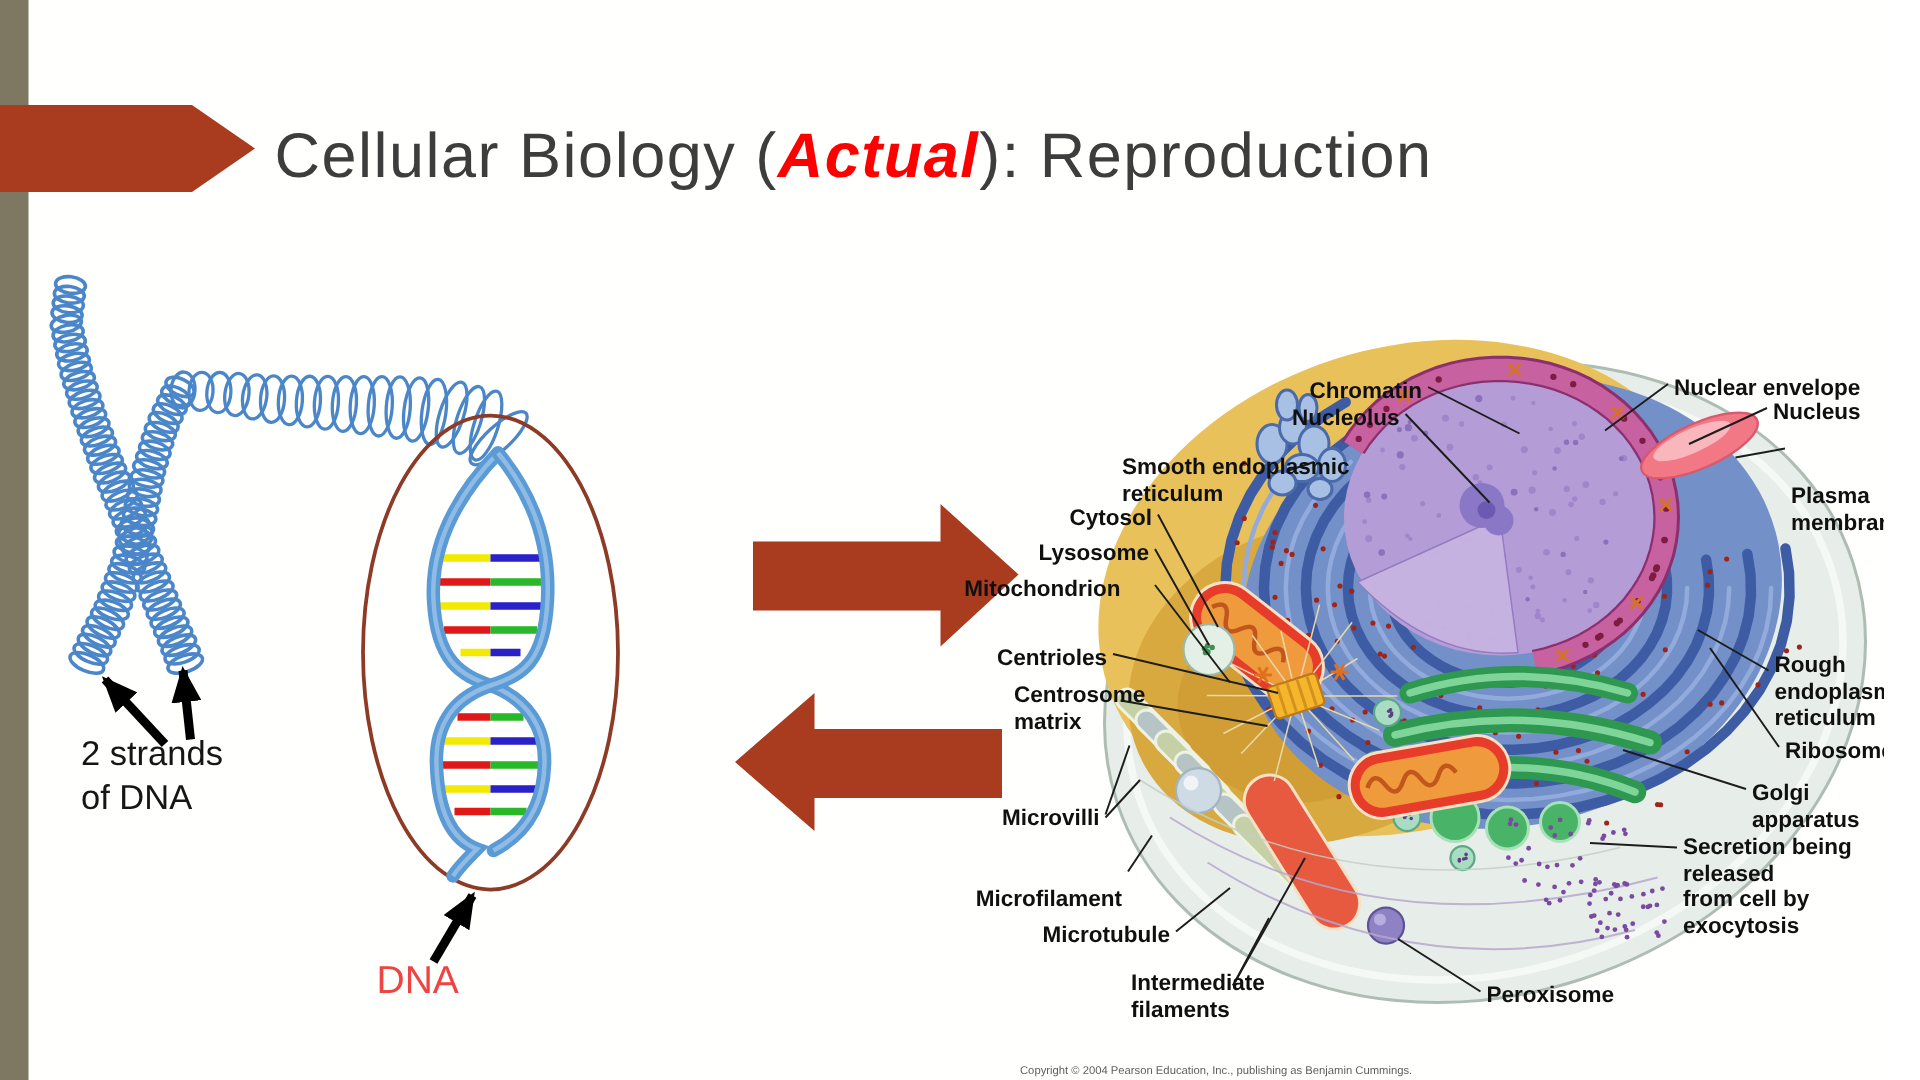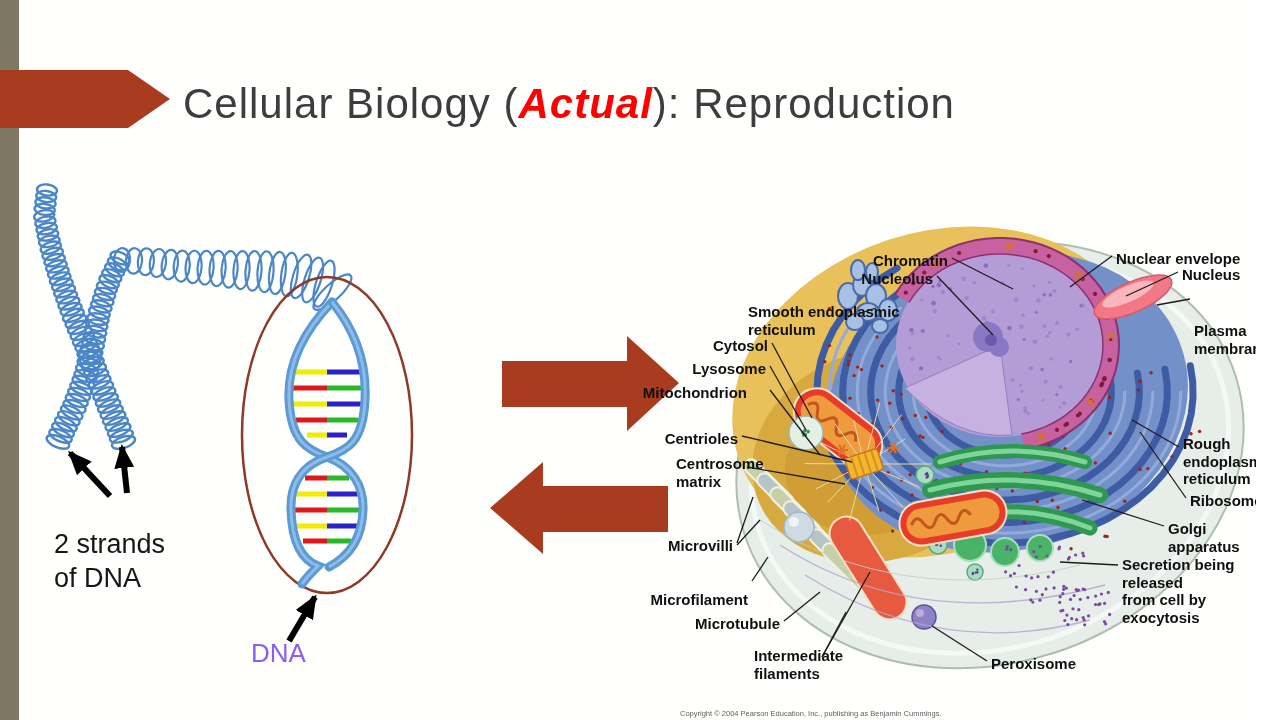--- a/index.html
+++ b/index.html
@@ -6,23 +6,23 @@
   .slide{position:relative;width:1256px;height:720px;overflow:hidden;background:#fffffe;
          font-family:"Liberation Sans",sans-serif;}
   .sidebar{position:absolute;left:0;top:0;width:19px;height:720px;background:#7e7862;}
   #art{position:absolute;left:0;top:0;width:1280px;height:720px;}
   .title{position:absolute;left:183px;top:80px;font-size:42px;color:#3d3d3d;
          letter-spacing:1px;white-space:nowrap;}
   .title .hl{color:#fe0000;font-weight:bold;font-style:italic;}
   .heading{position:absolute;font-size:42px;color:#1c1c1c;letter-spacing:3px;white-space:nowrap;}
   .h-chrom{left:168px;top:188px;}
   .h-cell{left:703px;top:188px;letter-spacing:2px;}
-  .strands{position:absolute;left:54px;top:488px;font-size:27px;line-height:1.25;
-           color:#161616;white-space:pre-line;margin-top:40px;}
-  .dna{position:absolute;left:251px;top:638px;font-size:26px;color:#8b5cf6;}
+  .strands{position:absolute;left:54px;top:488px;font-size:23px;line-height:1.25;
+           color:#161616;white-space:pre-line;}
+  .dna{position:absolute;left:251px;top:638px;font-size:26px;color:#ef4444;}
   .copyright{position:absolute;left:680px;top:709px;font-size:7.5px;color:#5e5e5e;white-space:nowrap;}
   #cell-labels{position:absolute;left:0;top:0;width:1280px;height:720px;pointer-events:none;}
   .clabel{position:absolute;font-size:15px;font-weight:bold;color:#101010;
           line-height:1.18;white-space:pre-line;}
   .r-al{text-align:right;}
 </style>
 </head>
 <body>
 
 <div class="slide">

